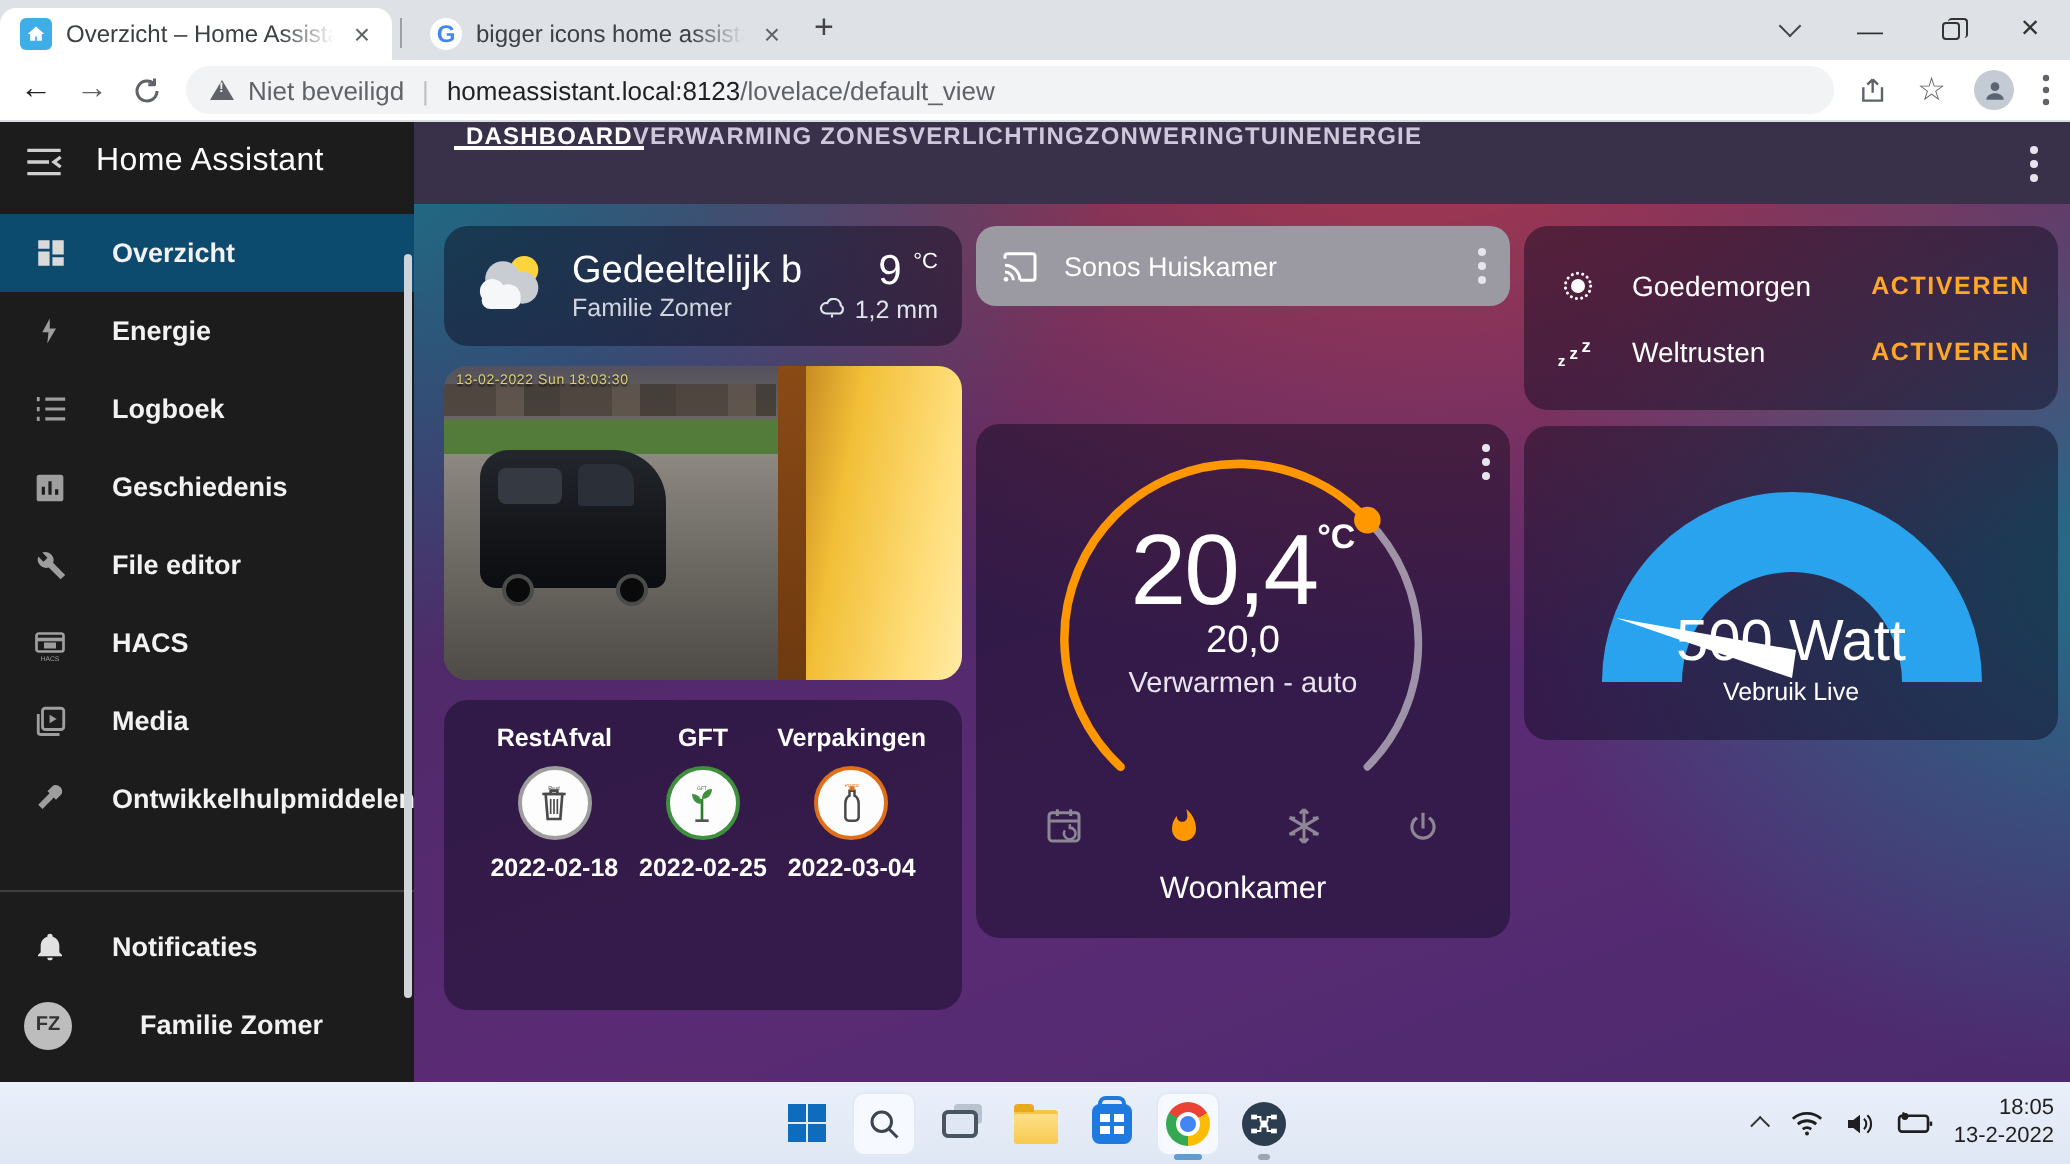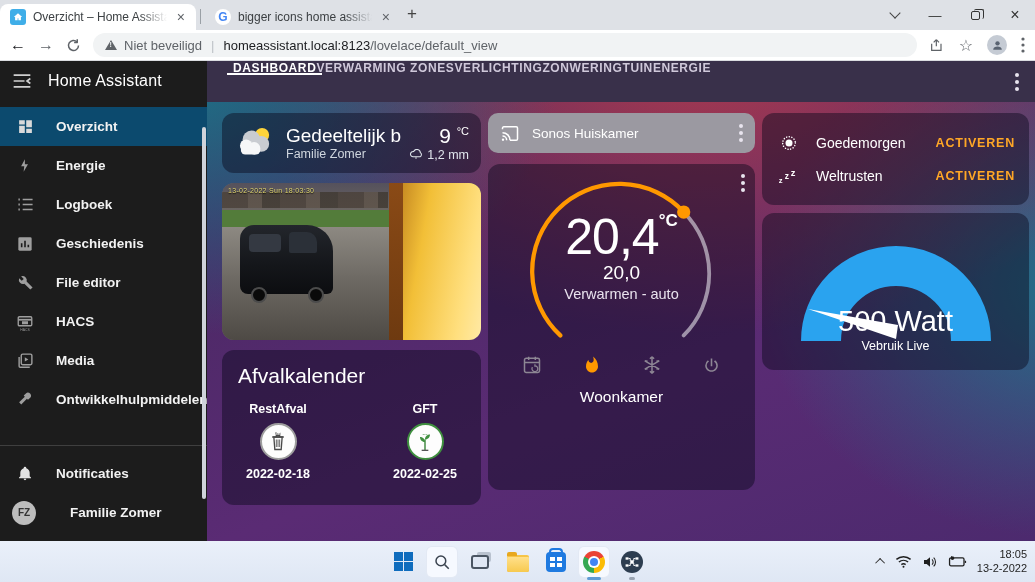--- a/index.html
+++ b/index.html
@@ -110,21 +110,21 @@
   .waste-circle.rest { border:2px solid #9e9e9e; }
   .waste-circle.gft { border:2px solid #3f8f3f; }
   .waste-circle.verp { border:2px solid #e07018; }
   .waste-date { font-size:12.5px; font-weight:bold; white-space:nowrap; }
 
   
   .sonos { height:40px; background:#9b99a1; display:flex; align-items:center; gap:12px; padding:0 12px; margin-bottom:11px; border-radius:10px; }
   .sonos-name { font-size:13.5px; color:#fff; flex:1; }
 
   
-  .thermo { height:326px; position:relative; }
+  .thermo { height:257px; position:relative;margin-top:48px; }
   .thermo-kebab { position:absolute; top:10px; right:10px; }
   .dial { position:absolute; top:12px; left:50%; transform:translateX(-50%); }
   .thermo-center { position:absolute; top:0; left:0; right:0; text-align:center; }
   .t-cur { margin-top:44px; font-size:50px; font-weight:400; letter-spacing:-1px; }
   .t-cur sup { font-size:17px; font-weight:bold; letter-spacing:0; vertical-align:28px; }
   .t-target { font-size:19px; margin-top:-4px; }
   .t-mode { font-size:14.5px; color:#e9e3ee; margin-top:2px; }
   .thermo-modes { position:absolute; left:0; right:0; top:188px; display:flex; justify-content:center; gap:34px; }
   .mode-btn { color:#8d8694; display:flex; align-items:center; justify-content:center; width:26px; height:26px; }
   .mode-btn.active { color:#ff9800; }
@@ -421,21 +421,20 @@
                 <div class="van-body"></div>
                   <div class="van-win"></div>
                   <div class="van-win2"></div>
                 <div class="wheel w1"></div>
                   <div class="wheel w2"></div>
               </div>
               <div class="cam-ts">13-02-2022 Sun 18:03:30</div>
             </div>
 
             <div class="card waste">
-              <div class="waste-title">Afvalkalender</div>
               <div class="waste-row">
                 <div class="waste-col">
                   <div class="waste-label">RestAfval</div>
                   <div class="waste-circle rest">
                     <svg width="18" height="20" viewBox="0 0 20 24" fill="none" stroke="#4a4a4a" stroke-width="1.6">
                         <path d="M3 6h14M8 6V4h4v2"></path>
                         <path d="M5 6l1.2 15h7.6L15 6z"></path>
                         <path d="M8 9v9M10 9v9M12 9v9" stroke-width="1"></path>
                         <text x="10" y="3.6" font-size="3.4" fill="#4a4a4a" stroke="none" text-anchor="middle" font-family="Liberation Sans, sans-serif">Rest</text>
                       </svg>
@@ -447,20 +446,31 @@
                   <div class="waste-circle gft">
                     <svg width="18" height="20" viewBox="0 0 20 24" fill="none" stroke="#2f7d2f" stroke-width="1.6">
                         <path d="M10 22V9"></path>
                         <path d="M10 12C6 12 4 9 4 6c3 0 6 2 6 6zM10 9c4 0 6-3 6-6-3 0-6 2-6 6z" fill="#3f8f3f" stroke="none"></path>
                         <path d="M6 22h8" stroke="#555"></path>
                         <text x="10" y="3.4" font-size="3" fill="#2f7d2f" stroke="none" text-anchor="middle" font-family="Liberation Sans, sans-serif">GFT</text>
                       </svg>
                   </div>
                   <div class="waste-date">2022-02-25</div>
                 </div>
+                <div class="waste-col">
+                  <div class="waste-label">Verpakingen</div>
+                  <div class="waste-circle verp">
+                    <svg width="14" height="20" viewBox="0 0 14 24" fill="none" stroke="#4a4a4a" stroke-width="1.5">
+                        <path d="M5.5 4h3v3c2 1 2.5 2.5 2.5 5v8a2 2 0 0 1-2 2H5a2 2 0 0 1-2-2v-8c0-2.5.5-4 2.5-5z"></path>
+                        <path d="M5.5 2.6h3" stroke="#e07018" stroke-width="2.4"></path>
+                        <text x="7" y="1.8" font-size="3" fill="#e07018" stroke="none" text-anchor="middle" font-family="Liberation Sans, sans-serif">Plastic</text>
+                      </svg>
+                  </div>
+                  <div class="waste-date">2022-03-04</div>
+                </div>
               </div>
             </div>
           </div>
 
           <div class="col">
             <div class="sonos">
               <span>
                 <svg width="20" height="17" viewBox="0 0 24 20" fill="none" stroke="#fff" stroke-width="1.8">
                     <path d="M3 5V3.5A1.5 1.5 0 0 1 4.5 2h15A1.5 1.5 0 0 1 21 3.5v13a1.5 1.5 0 0 1-1.5 1.5H12"></path>
                     <path d="M3 9a9 9 0 0 1 9 9M3 13a5 5 0 0 1 5 5"></path>

